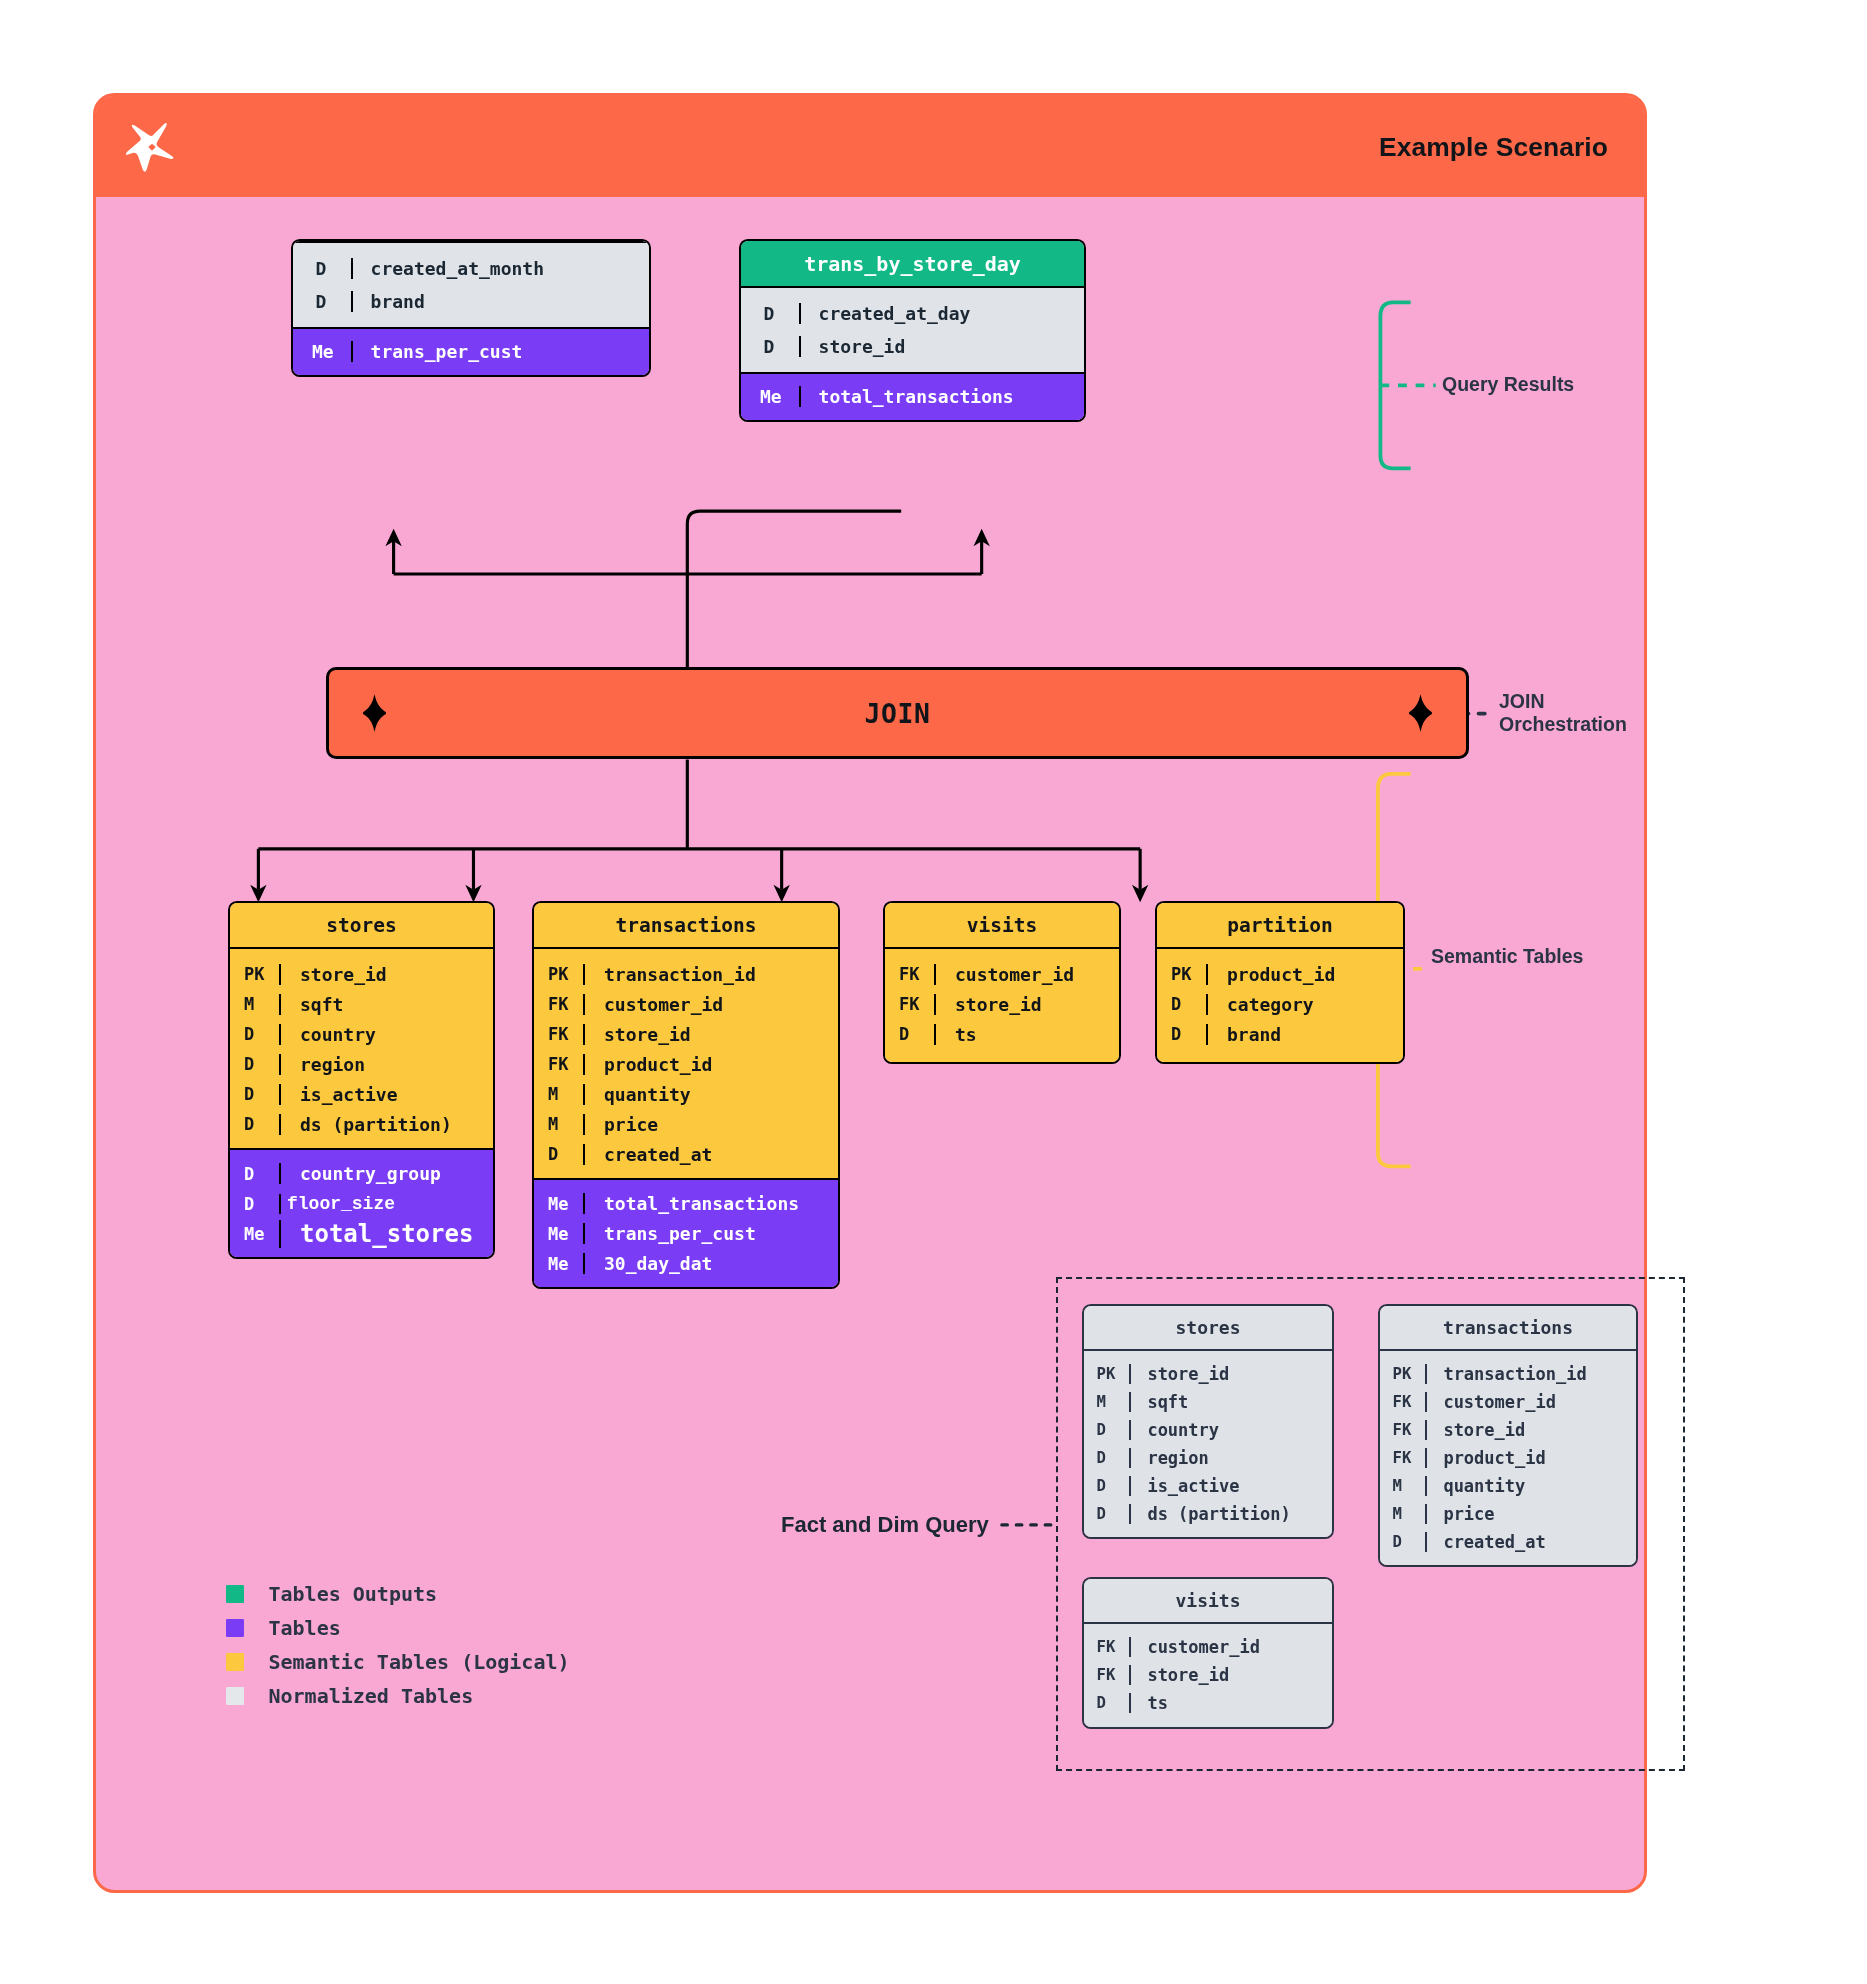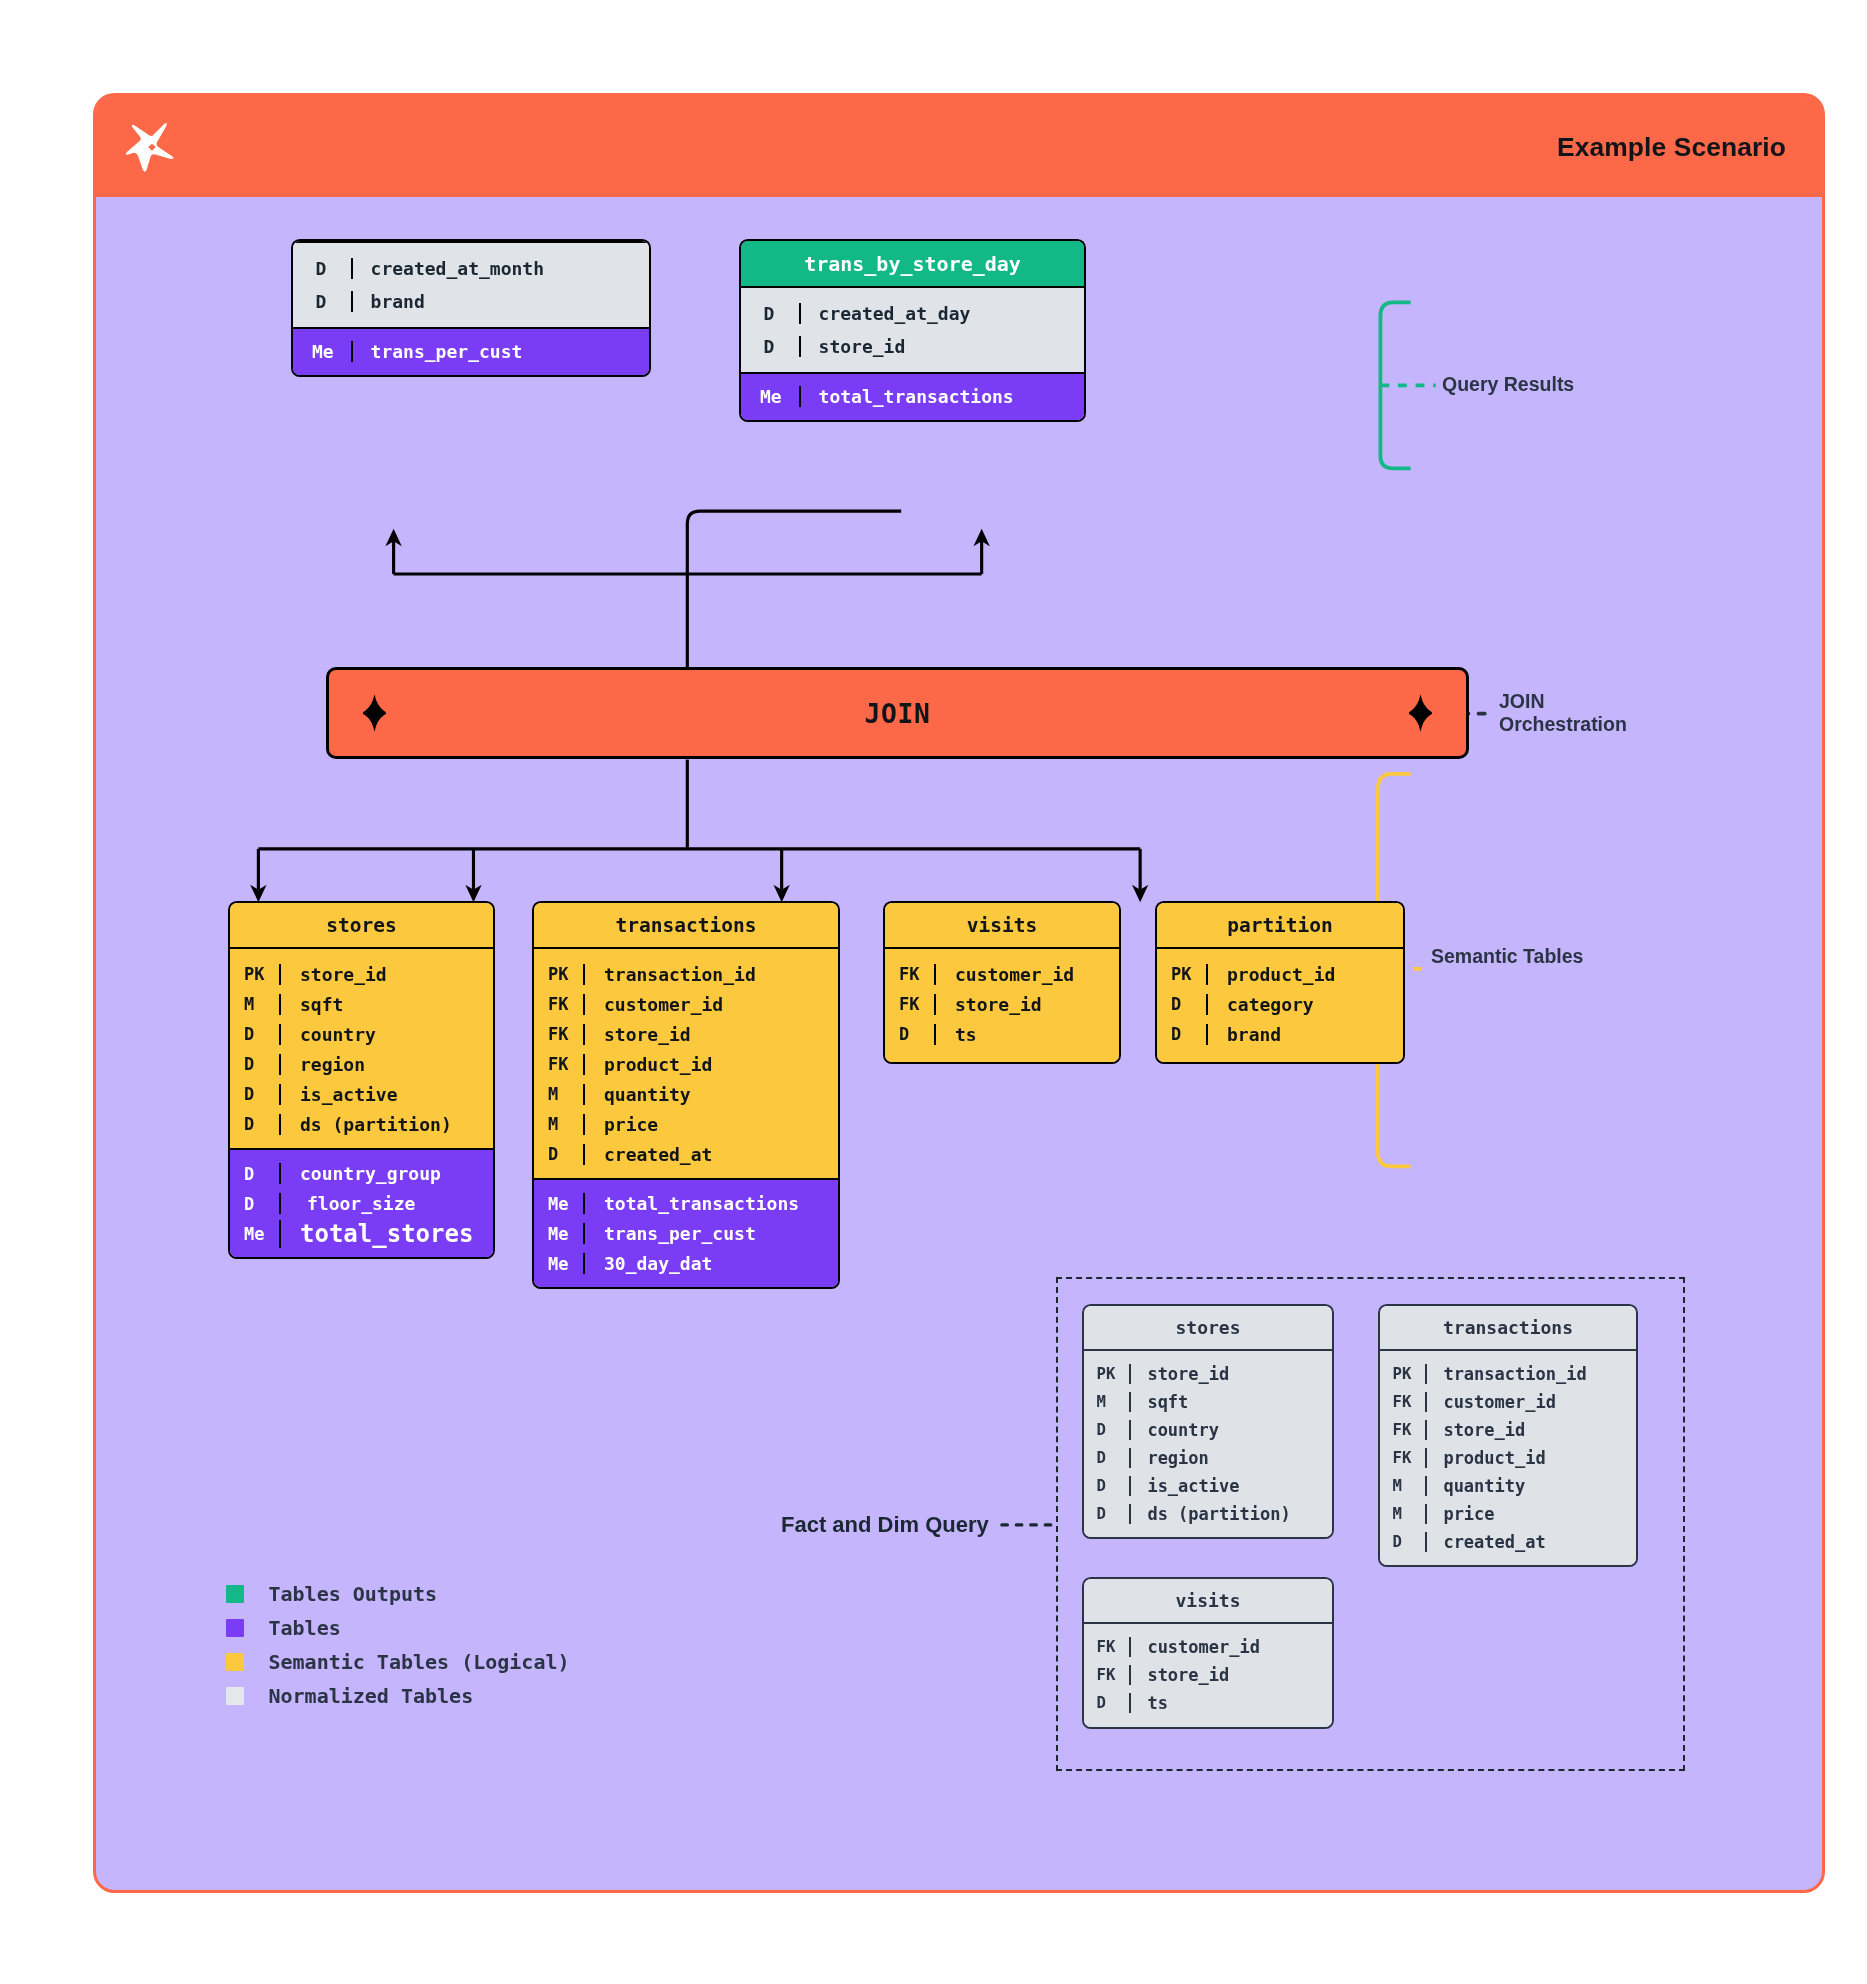--- a/index.html
+++ b/index.html
@@ -13,26 +13,26 @@
     font-family: "DejaVu Sans", sans-serif;
     position: relative;
     overflow: hidden;
   }
 
   
   #frame {
     position: absolute;
     left: 93px;
     top: 93px;
-    width: 1732px;
+    width: 1554px;
     height: 1800px;
     border: 3.8px solid #FD6948;
     border-radius: 21.4px;
     box-sizing: border-box;
-    background: #c4b5fd;
+    background: #f9a8d4;
   }
   #header-bar {
     position: absolute;
     left: 0; top: 0;
     width: 100%;
     height: 101px;
     background: #FD6948;
     border-radius: 17.6px 17.6px 0 0;
     box-sizing: border-box;
   }
@@ -363,21 +363,21 @@
         <span class="tval" style="padding-left:19px; font-size:18px;">ds (partition)</span>
       </div>
     </div>
     <div class="tsec sec-met" style="padding:8.8px 0 8.8px 0;">
       <div class="trow" style="height:30px;">
         <span class="tkey" style="width:49px; padding-left:14px; font-size:17px;">D</span>
         <span class="tval" style="padding-left:19px; font-size:18px;">country_group</span>
       </div>
       <div class="trow" style="height:30px;">
         <span class="tkey" style="width:49px; padding-left:14px; font-size:17px;">D</span>
-        <span class="tval" style="padding-left:26px; font-size:18px;">floor_size</span>
+        <span class="tval" style="padding-left:6px; font-size:18px;font-family:Liberation Mono, monospace;">floor_size</span>
       </div>
       <div class="trow" style="height:30px;">
         <span class="tkey" style="width:49px; padding-left:14px; font-size:17px;">Me</span>
         <span class="tval" style="padding-left:19px; font-size:24px;">total_stores</span>
       </div>
     </div>
   </div>
 
   <div class="etable s-table" style="left:436px; top:805px; width:308px;">
     <div class="thead" style="height:44px; font-size:19.5px;">transactions</div>

